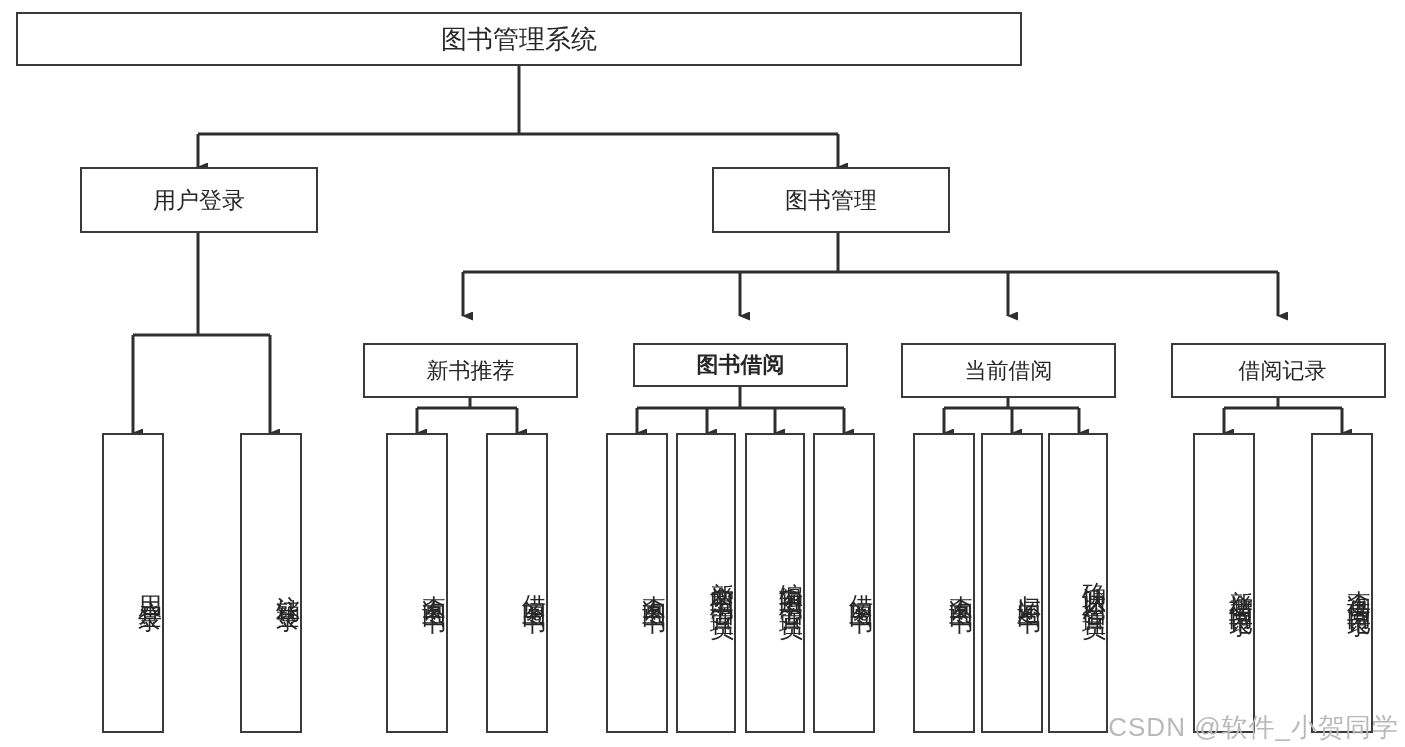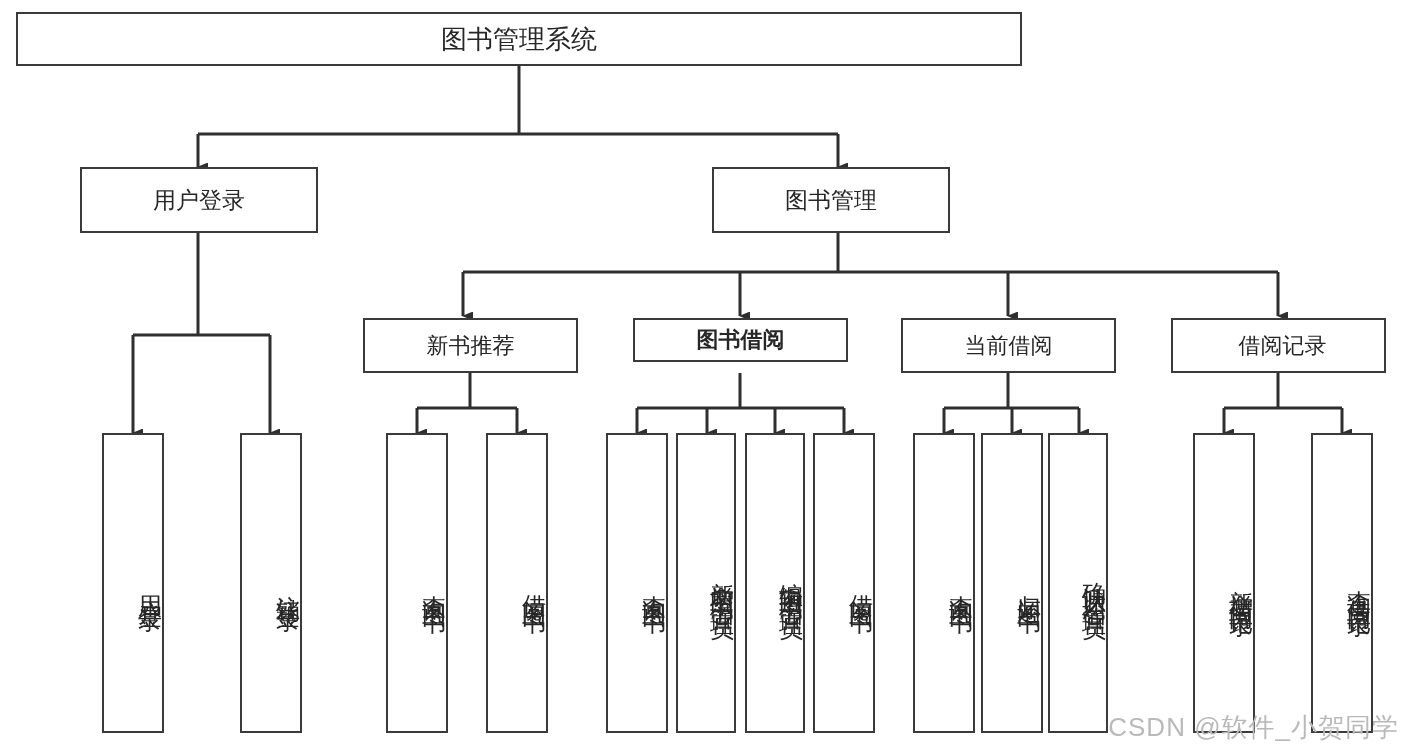--- a/index.html
+++ b/index.html
@@ -18,21 +18,21 @@
     box-sizing:border-box;
     background:#ffffff;
     border:2.5px solid #3a3a3a;
     display:flex;
     align-items:center;
     justify-content:center;
     color:#262626;
   }
   .node.root{font-size:26px;}
   .node.lvl1{font-size:23px;}
-  .node.lvl2{font-size:22px;}
+  .node.lvl2{font-size:22px;margin-top:25px;}
 
   .node.leaf{
     writing-mode:vertical-rl;
     text-orientation:upright;
     letter-spacing:5px;
     font-size:24px;
     line-height:1;
     align-items:flex-start;
     justify-content:center;
     padding-top:6px;

